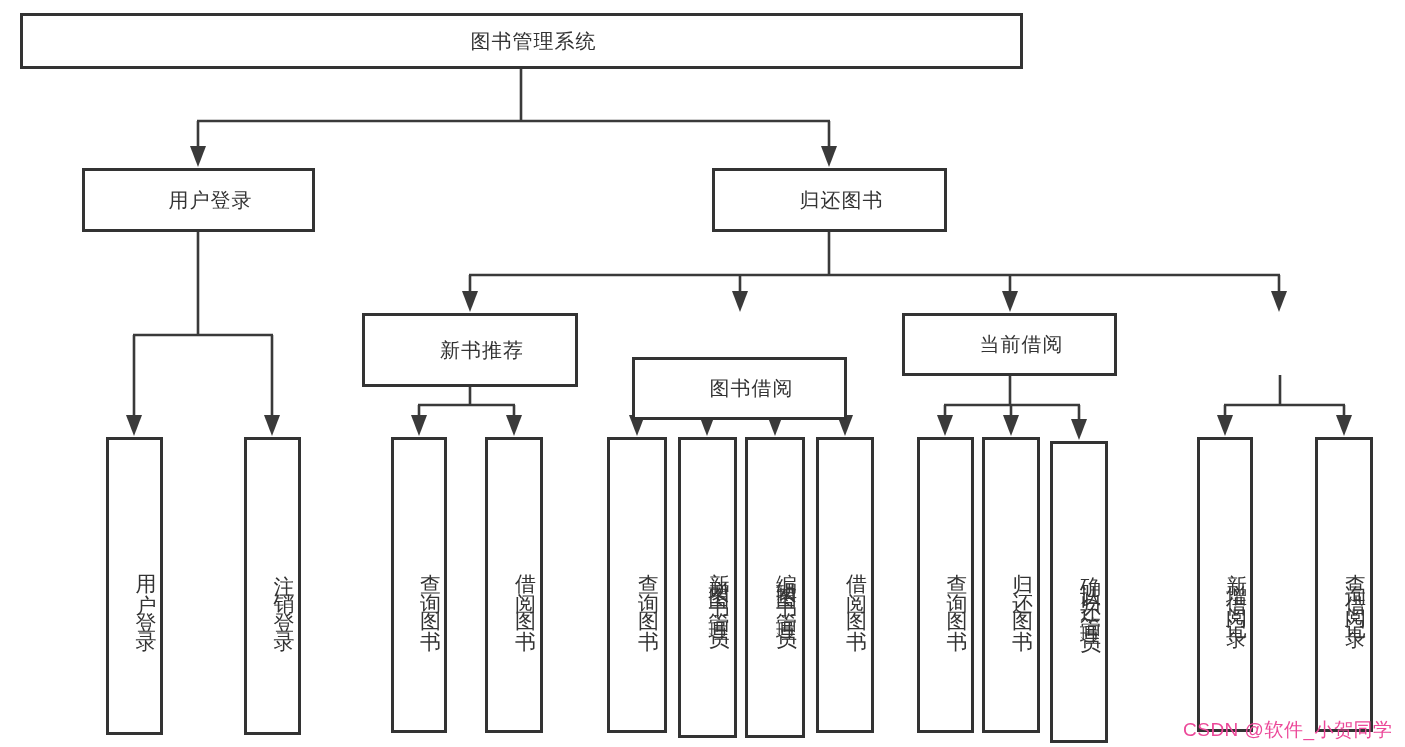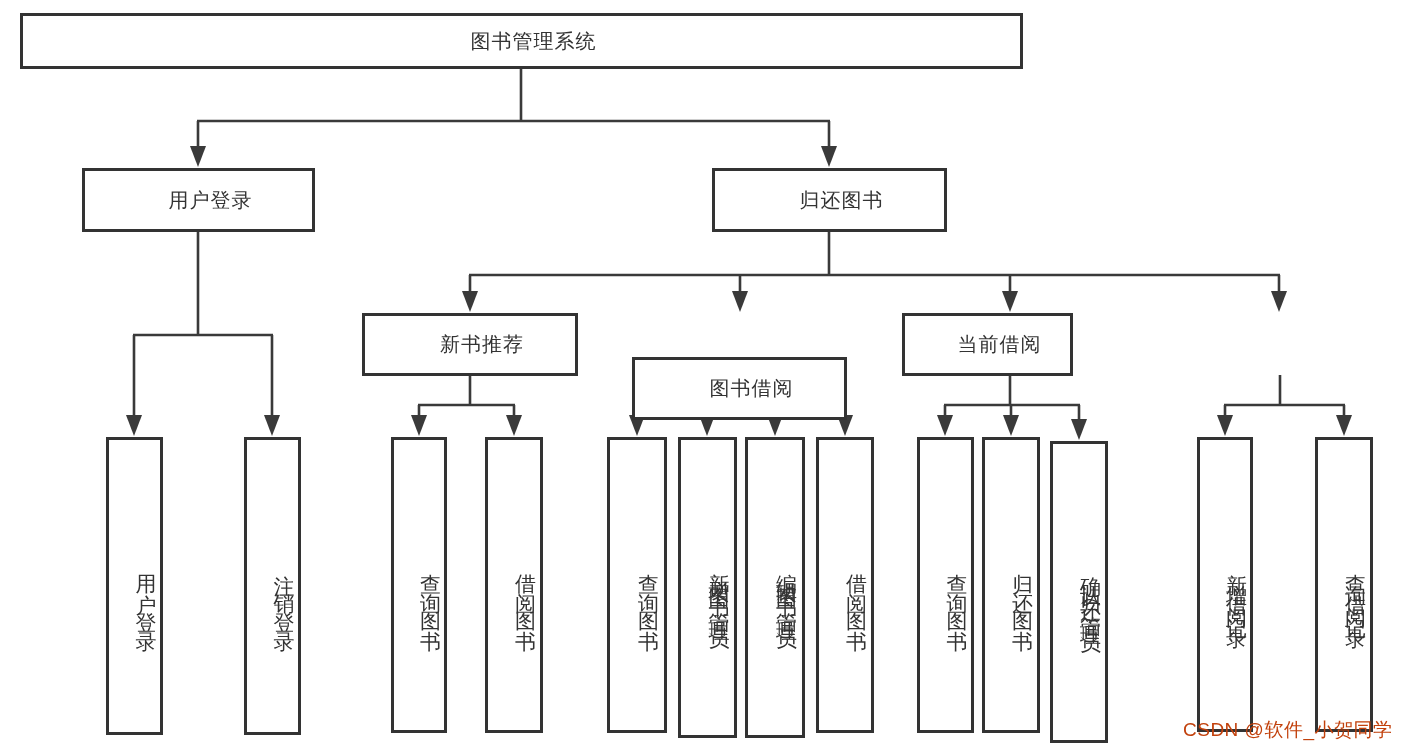--- a/index.html
+++ b/index.html
@@ -41,21 +41,21 @@
     text-orientation:mixed;
     font-size:21px;
     line-height:1;
     white-space:nowrap;
   }
   .watermark{
     position:absolute;
     left:1183px;
     top:717px;
     font-size:19px;
-    color:#c2410c;
+    color:#ec4899;
     white-space:nowrap;
     letter-spacing:0.5px;
   }
 </style>
 </head>
 <body>
 
 <div class="canvas">
 
   <svg class="lines" viewBox="0 0 1405 747" xmlns="http://www.w3.org/2000/svg">
@@ -102,27 +102,27 @@
     <span class="label">图书管理系统</span>
   </div>
 
   <div class="box h" style="left:82px;top:168px;width:233px;height:64px;">
     <span class="label">用户登录</span>
   </div>
   <div class="box h" style="left:712px;top:168px;width:235px;height:64px;">
     <span class="label">归还图书</span>
   </div>
 
-  <div class="box h" style="left:362px;top:313px;width:216px;height:63px;">
+  <div class="box h" style="left:362px;top:313px;width:216px;height:74px;">
     <span class="label">新书推荐</span>
   </div>
   <div class="box h" style="left:632px;top:313px;width:215px;height:63px;margin-top:44px;">
     <span class="label">图书借阅</span>
   </div>
-  <div class="box h" style="left:902px;top:313px;width:171px;height:63px;">
+  <div class="box h" style="left:902px;top:313px;width:215px;height:63px;">
     <span class="label">当前借阅</span>
   </div>
 
   <div class="box v" style="left:106px;top:437px;width:57px;height:298px;">
     <span class="label" style="letter-spacing: 19px; padding-top: 19px;">用户登录</span>
   </div>
   <div class="box v" style="left:244px;top:437px;width:57px;height:298px;">
     <span class="label" style="letter-spacing: 19px; padding-top: 19px;">注销登录</span>
   </div>
 

